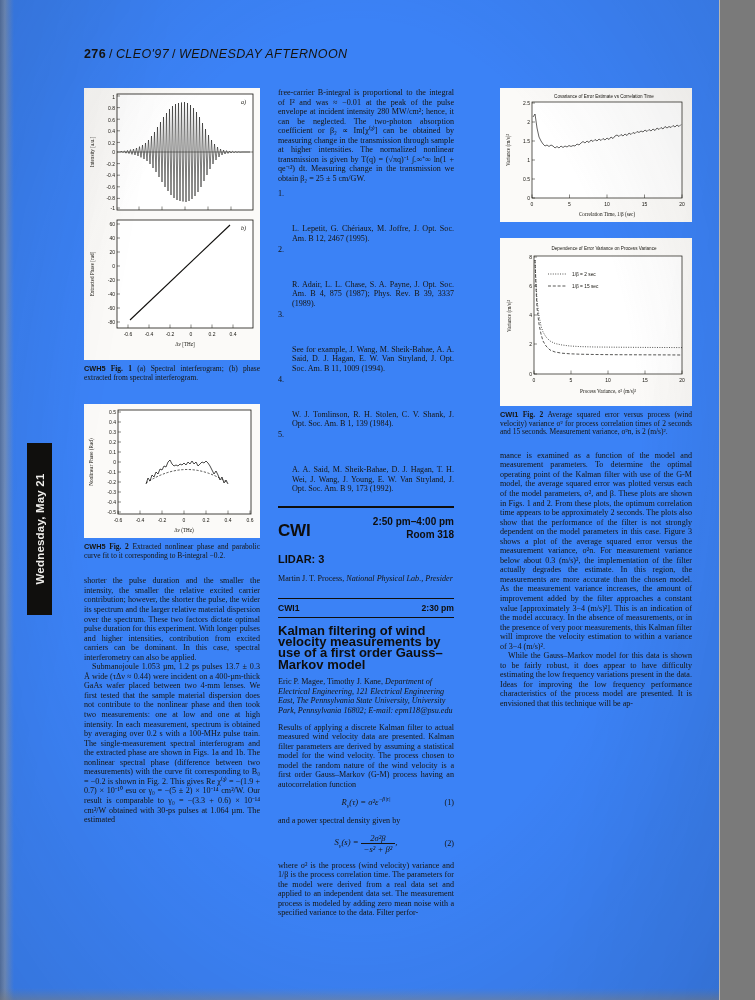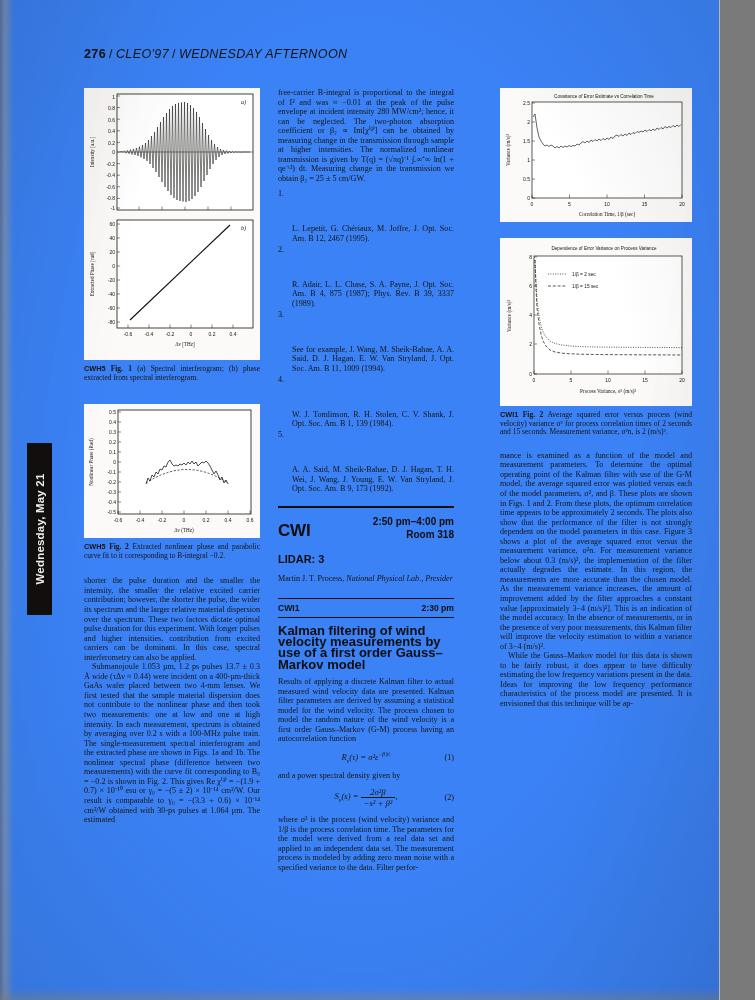--- a/index.html
+++ b/index.html
@@ -334,20 +334,24 @@
     </div>
 
     <div>
       <div class="paperrule"></div>
       <div class="paperhdr">
         <div class="papercode">CWI1</div>
         <div class="papertime">2:30 pm</div>
       </div>
       <div class="paperrule2"></div>
       <div class="papertitle">Kalman filtering of wind velocity measurements by use of a first order Gauss–Markov model</div>
+      <div class="authors">
+        <span class="plain">Eric P. Magee, Timothy J. Kane,</span>
+        <span>Department of Electrical Engineering, 121 Electrical Engineering East, The Pennsylvania State University, University Park, Pennsylvania 16802; E-mail: epm118@psu.edu</span>
+      </div>
       <div class="bodytext" style="margin-top:7px;">
         <p class="noind">Results of applying a discrete Kalman filter to actual measured wind velocity data are presented. Kalman filter parameters are derived by assuming a statistical model for the wind velocity. The process chosen to model the random nature of the wind velocity is a first order Gauss–Markov (G-M) process having an autocorrelation function</p>
       </div>
 
       <div class="eqrow">
         <span class="eq">
           <span>R</span><sub>v</sub><span>(τ) = σ²ε</span><sup>−β|τ|</sup>
         </span>
         <span class="eqnum eq">(1)</span>
       </div>

